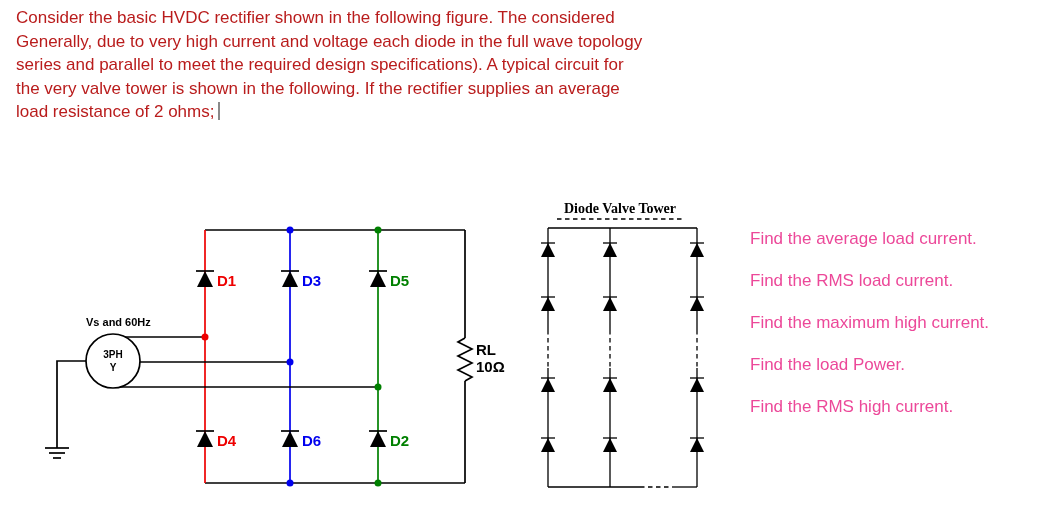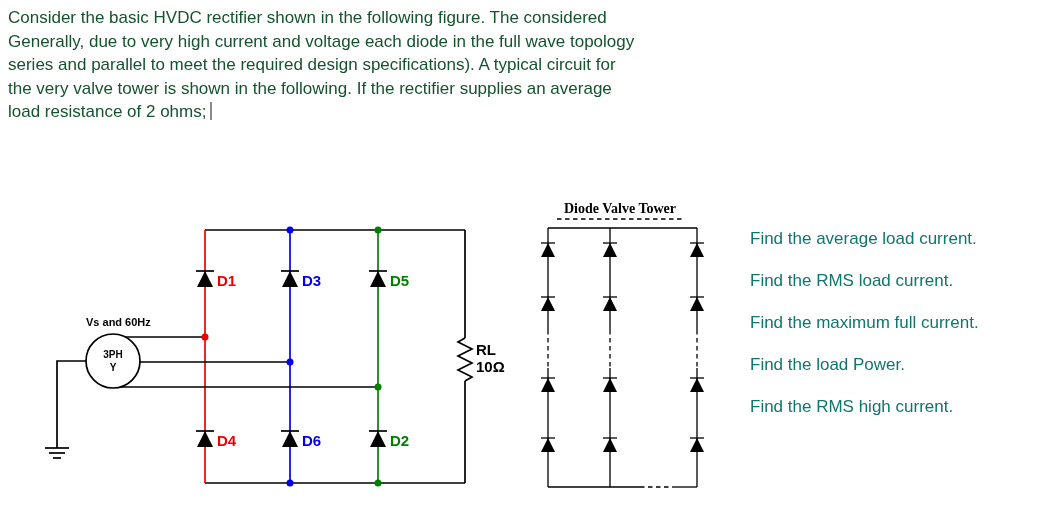--- a/index.html
+++ b/index.html
@@ -1,24 +1,24 @@
 <!DOCTYPE html>
 <html><head>
 <meta charset="utf-8">
 <style>
   * { box-sizing: border-box; }
   html, body { margin:0; padding:0; }
   body {
     width:1048px; height:526px; background:#ffffff; position:relative; overflow:hidden;
     font-family:"Liberation Sans", sans-serif;
   }
-  .problem-text { position:absolute; left:8px; top:6px; color:#14532d; font-size:17px; line-height:23.6px; }
+  .problem-text { position:absolute; left:16px; top:6px; color:#b91c1c; font-size:17px; line-height:23.6px; }
   .problem-line { white-space:nowrap; }
   .caret { display:inline-block; width:2px; height:18px; background:#8a8a8a; margin-left:4px; vertical-align:-3px; }
-  .questions { position:absolute; left:750px; top:218px; color:#0f766e; font-size:17px; }
+  .questions { position:absolute; left:750px; top:218px; color:#ec4899; font-size:17px; }
   .question { height:42px; line-height:42px; white-space:nowrap; }
   svg { position:absolute; overflow:visible; }
   #circuit-svg { left:40px; top:195px; }
   #tower-svg   { left:540px; top:195px; }
   .wire  { stroke:#000000; stroke-width:1.7; fill:none; }
   .rail  { stroke-width:1.7; fill:none; }
   .twire { stroke:#000000; stroke-width:1.3; fill:none; }
   .tdash { stroke:#000000; stroke-width:1.3; fill:none; stroke-dasharray:4.5 3.5; }
   .vs-label  { font-size:11px; font-weight:bold; fill:#000000; }
   .src-label { font-size:10px; font-weight:bold; fill:#000000; }
@@ -182,16 +182,16 @@
     <g>
       <line x1="150" y1="243" x2="164" y2="243" class="twire"></line>
       <polygon points="150,257 164,257 157,243" fill="#000000"></polygon>
     </g>
   </g>
 </svg>
 
 <div class="questions">
   <div class="question">Find the average load current.</div>
   <div class="question">Find the RMS load current.</div>
-  <div class="question">Find the maximum full current.</div>
+  <div class="question">Find the maximum high current.</div>
   <div class="question">Find the load Power.</div>
   <div class="question">Find the RMS high current.</div>
 </div>
 
 </body></html>

